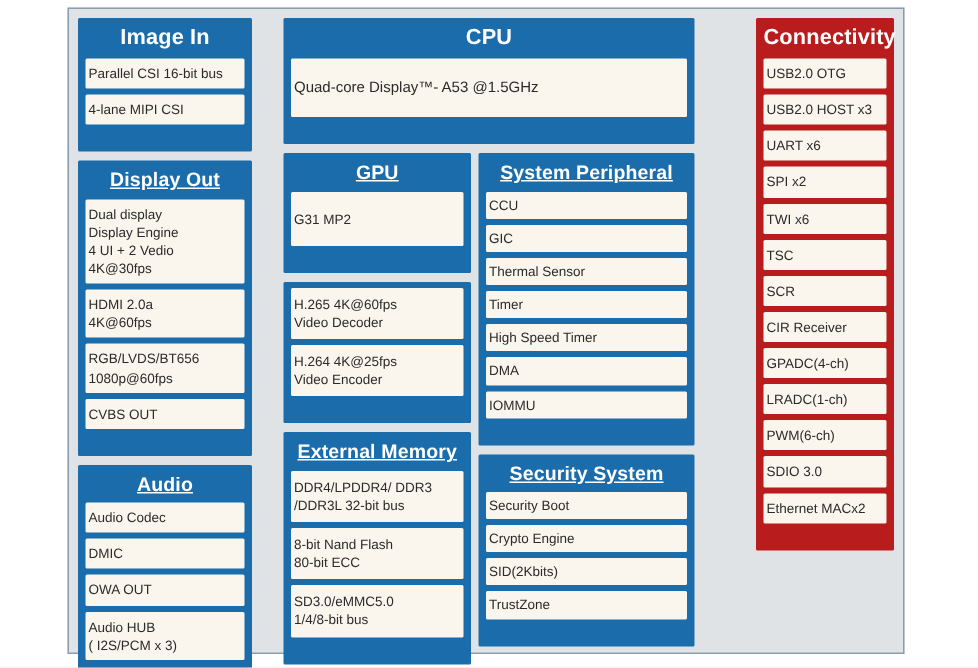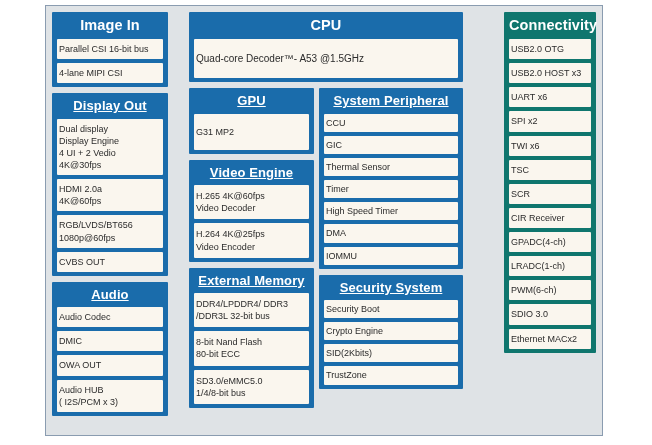--- a/index.html
+++ b/index.html
@@ -24,25 +24,25 @@
   .col{display:flex;flex-direction:column;gap:6px;}
   .col-left{width:140px;}
   .col-mid{width:125px;}
   .col-mid2{width:144px;}
   .col-right{width:128px;}
   .col-top-wrap{display:flex;flex-direction:column;gap:6px;flex:1;margin-left:16px;}
   .row-split{display:flex;gap:5px;align-items:flex-start;}
 
   .block{
     background:#1a6cab;
-    padding:4px 5px 4px 5px;
+    padding:4px 5px 18px 5px;
     box-sizing:border-box;
     border-radius:1px;
   }
-  .block.teal{background:#0f766e;margin-left:36px;}
+  .block.teal{background:#b91c1c;margin-left:36px;}
 
   .block-title{
     color:#ffffff;
     font-weight:bold;
     text-align:center;
     letter-spacing:.1px;
     padding:2px 0 5px 0;
     line-height:1.1;
   }
   .t-lg{font-size:14.5px;}
@@ -129,39 +129,38 @@
         </div>
 
       </div>
 
       <div class="col-top-wrap">
 
         <div class="block">
           <div class="block-title t-lg">CPU</div>
           <div class="items">
               <div class="item cpu">
-                <span class="ln">Quad-core Decoder™- A53 @1.5GHz</span>
+                <span class="ln">Quad-core Display™- A53 @1.5GHz</span>
               </div>
             </div>
         </div>
 
         <div class="row-split">
 
           <div class="col col-mid">
             <div class="block">
               <div class="block-title t-md">GPU</div>
               <div class="items">
                   <div class="item gpu">
                     <span class="ln">G31 MP2</span>
                   </div>
                 </div>
             </div>
 
             <div class="block">
-              <div class="block-title t-md">Video Engine</div>
               <div class="items">
                   <div class="item tall">
                     <span class="ln">H.265 4K@60fps</span>
                     <span class="ln">Video Decoder</span>
                   </div>
                   <div class="item tall">
                     <span class="ln">H.264 4K@25fps</span>
                     <span class="ln">Video Encoder</span>
                   </div>
                 </div>

